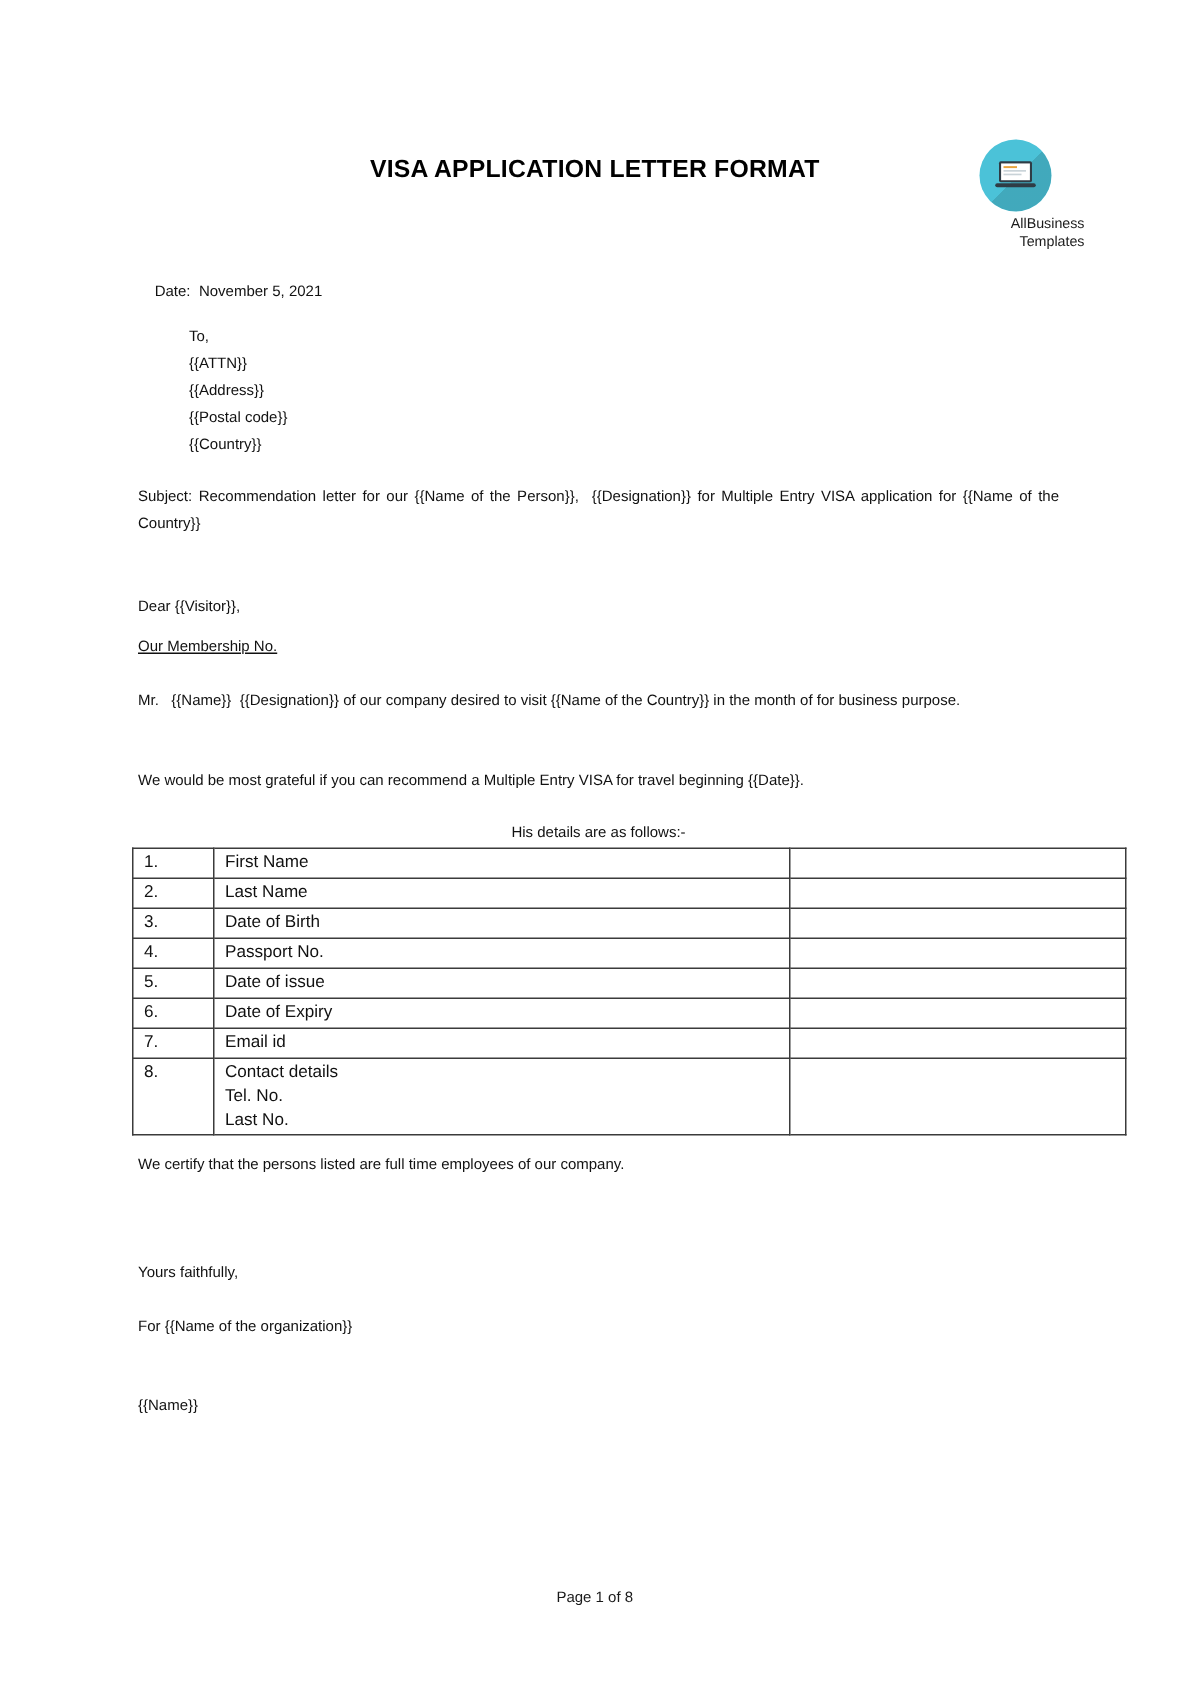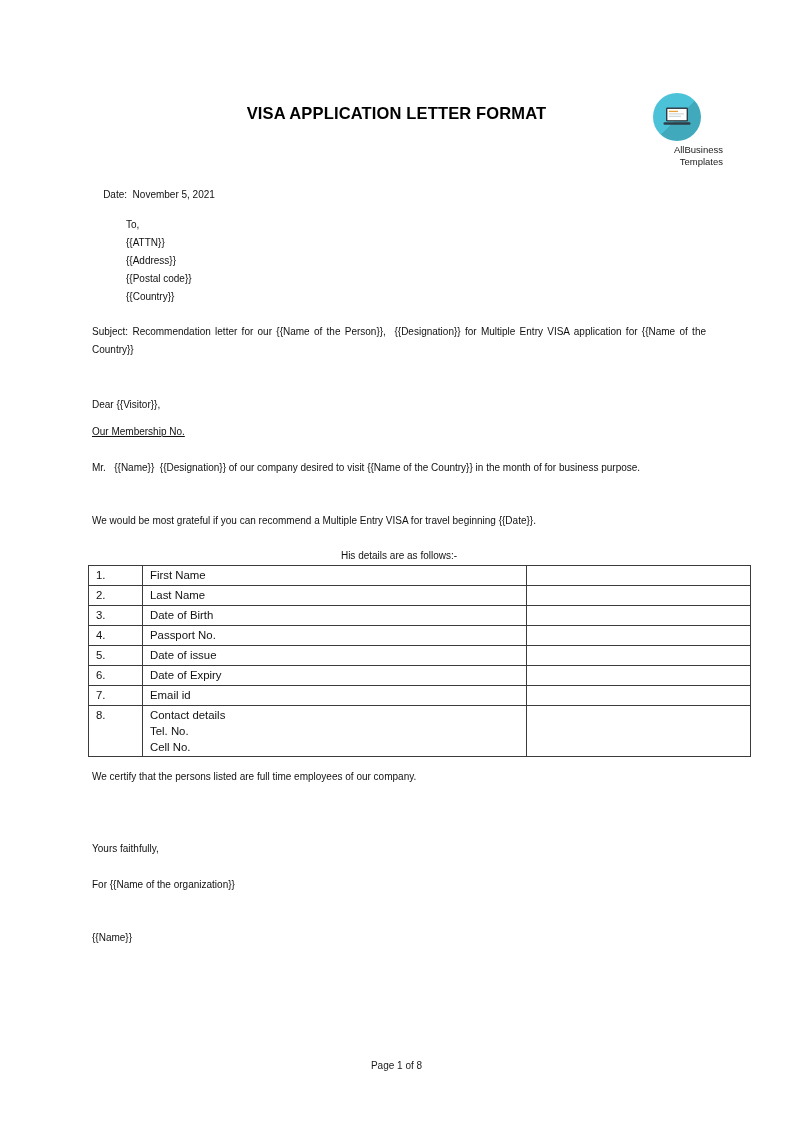--- a/index.html
+++ b/index.html
@@ -205,21 +205,21 @@
       </tr>
       <tr>
         <td class="col-num">7.</td>
         <td class="col-label">Email id</td>
         <td class="col-val"></td>
       </tr>
       <tr>
         <td class="col-num">8.</td>
         <td class="col-label multi-line" style="white-space:pre-line;">Contact details
 Tel. No.
-Cell No.</td>
+Last No.</td>
         <td class="col-val"></td>
       </tr>
     </tbody>
   </table>
 
   <div class="blk ln" style="left:92px; top:768px;">We certify that the persons listed are full time employees of our company.</div>
   <div class="blk ln" style="left:92px; top:840px;">Yours faithfully,</div>
   <div class="blk ln" style="left:92px; top:876px;">For {{Name of the organization}}</div>
   <div class="blk ln" style="left:92px; top:929px;">{{Name}}</div>
 

